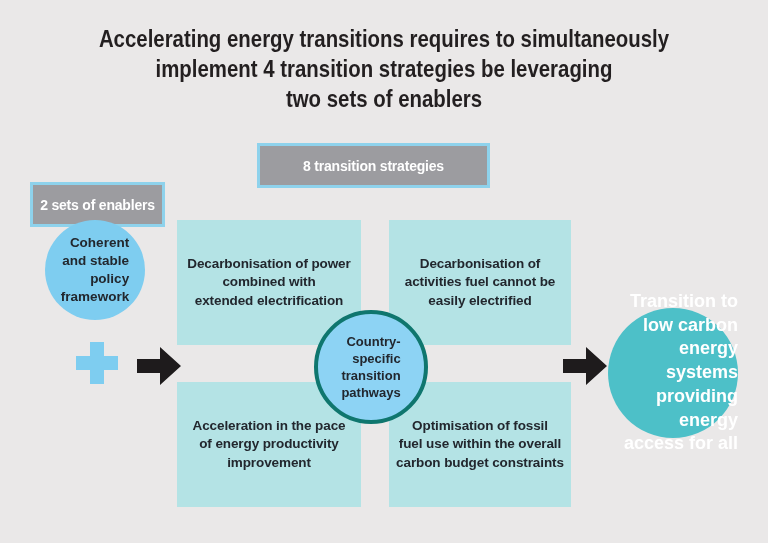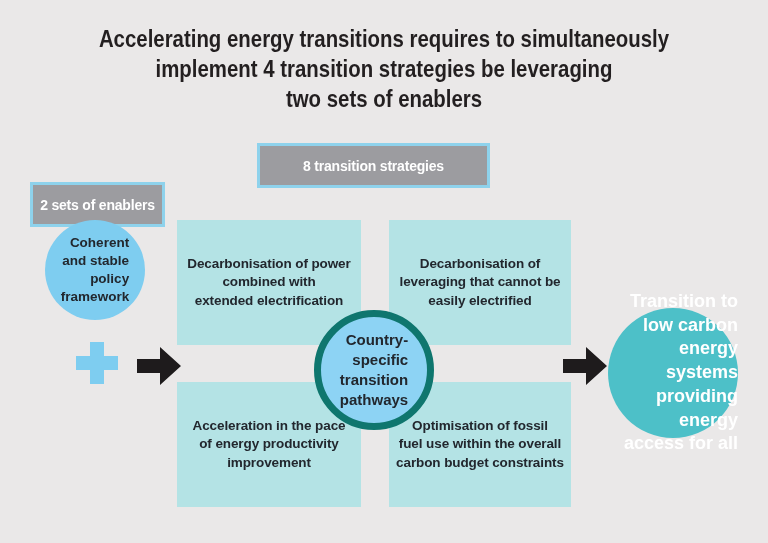--- a/index.html
+++ b/index.html
@@ -88,24 +88,24 @@
     text-align: center;
     white-space: pre-line;
   }
   .b-tl { left: 177px; top: 220px; width: 184px; height: 125px; }
   .b-tr { left: 389px; top: 220px; width: 182px; height: 125px; }
   .b-bl { left: 177px; top: 382px; width: 184px; height: 125px; }
   .b-br { left: 389px; top: 382px; width: 182px; height: 125px; }
   .center-circle {
     left: 314px; top: 310px;
     width: 106px; height: 106px;
-    border: 7px solid #0f766e;
+    border: 4px solid #0f766e;
     background: var(--sky-light, #8dd3f4);
     color: var(--dark-ink, #22272e);
-    font-size: 15px;
+    font-size: 13px;
     z-index: 3;
   }
   .outcome {
     left: 608px; top: 308px;
     width: 130px; height: 130px;
     background: var(--outcome, #4dc0c8);
     color: var(--white-ink, #ffffff);
     font-size: 18px;
   }
 </style>
@@ -135,21 +135,21 @@
 
   <svg class="arrow a1" width="44" height="38" viewBox="0 0 44 38">
     <polygon points="0,12 23,12 23,0 44,19 23,38 23,26 0,26"></polygon>
   </svg>
 
   <div class="box b-tl">Decarbonisation of power
 combined with
 extended electrification</div>
 
   <div class="box b-tr">Decarbonisation of
-leveraging that cannot be
+activities fuel cannot be
 easily electrified</div>
 
   <div class="box b-br">Optimisation of fossil
 fuel use within the overall
 carbon budget constraints</div>
 
   <div class="box b-bl">Acceleration in the pace
 of energy productivity
 improvement</div>
 

